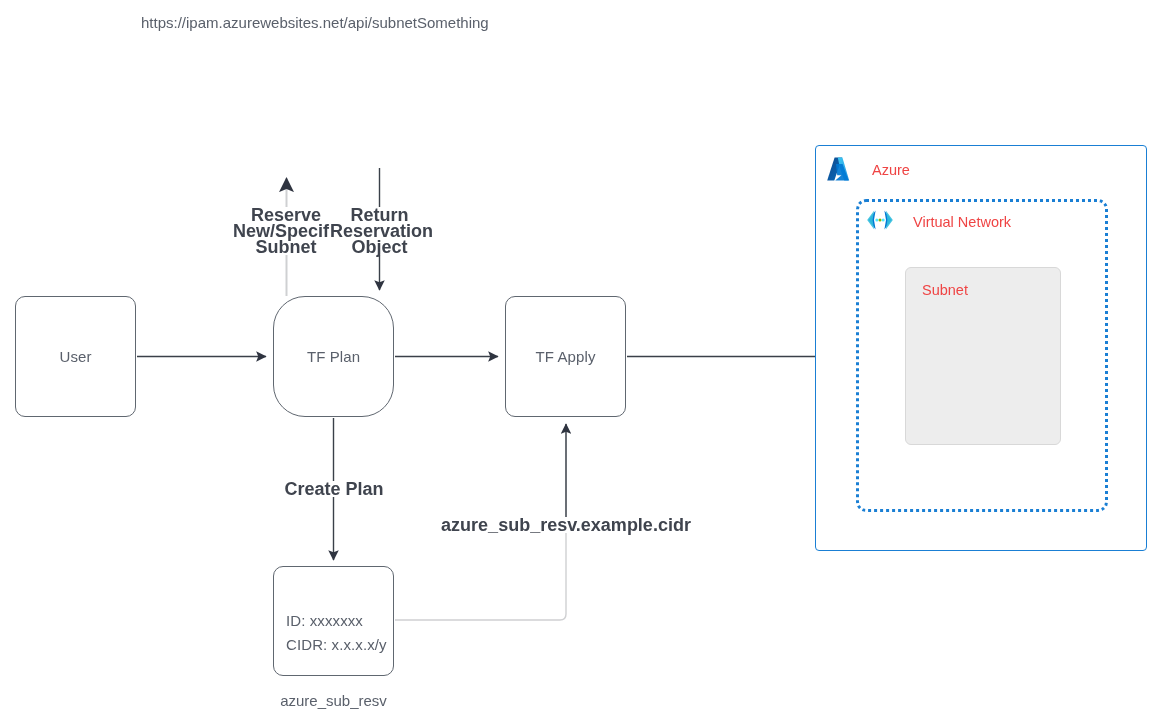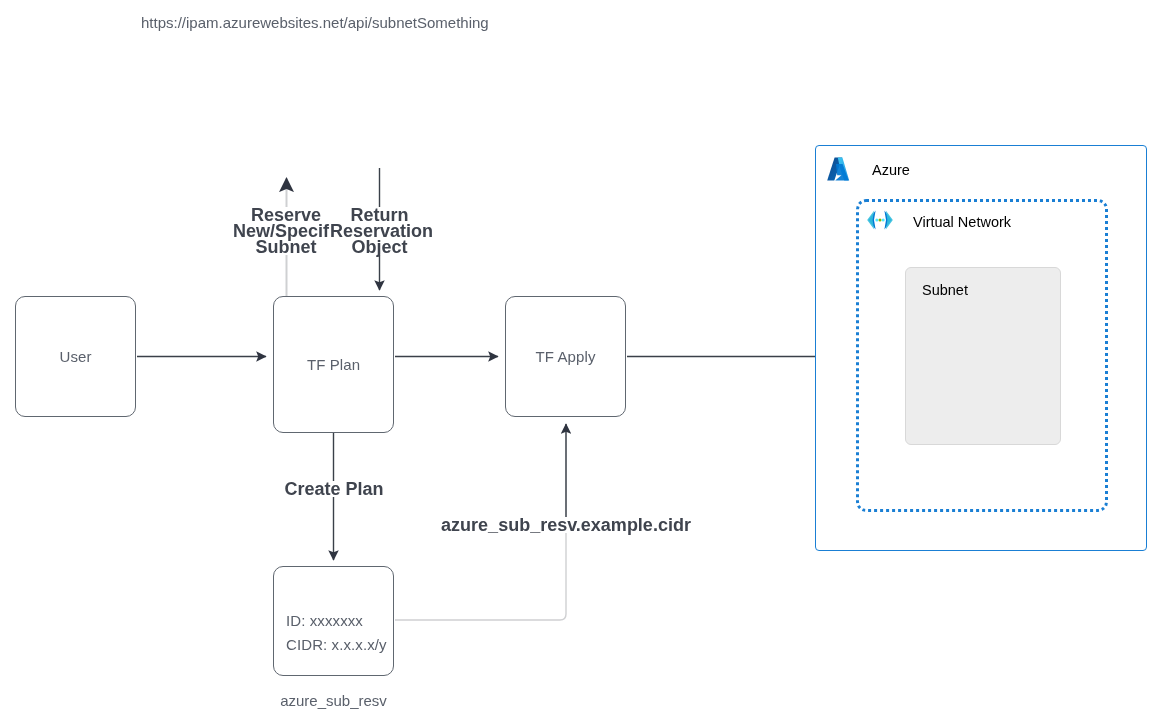--- a/index.html
+++ b/index.html
@@ -93,21 +93,21 @@
   }
   .subnet-box {
     position: absolute;
     box-sizing: border-box;
     background: #ededed;
     border: 1px solid #d8d8d8;
     border-radius: 6px;
   }
   .box-title {
     position: absolute;
-    color: #000000;
+    color: #ef4444;
     font-size: 14.5px;
     white-space: nowrap;
   }
   .icon-slot {
     position: absolute;
     display: block;
   }
 </style>
 </head>
 <body>
@@ -166,21 +166,21 @@
 Object</div>
 
   <div class="edge-label" style="left:281px; top:481px; width:106px;">Create Plan</div>
 
   <div class="edge-label" style="left:432px; top:517px; width:268px;">azure_sub_resv.example.cidr</div>
 
   <div class="node" style="left:15px; top:296px; width:121px; height:121px;">
     <span>User</span>
   </div>
 
-  <div class="node" style="left:273px; top:296px; width:121px; height:137px;">
+  <div class="node" style="left:273px; top:296px; width:121px; height:121px;border-radius:32px;">
     <span>TF Plan</span>
   </div>
 
   <div class="node" style="left:505px; top:296px; width:121px; height:121px;">
     <span>TF Apply</span>
   </div>
 
   <div class="node tall-text" style="left:273px; top:566px; width:121px; height:110px;">
     <div class="resv-lines">ID: xxxxxxx</div>
     <div class="resv-lines" style="top:66px;">CIDR: x.x.x.x/y</div>

